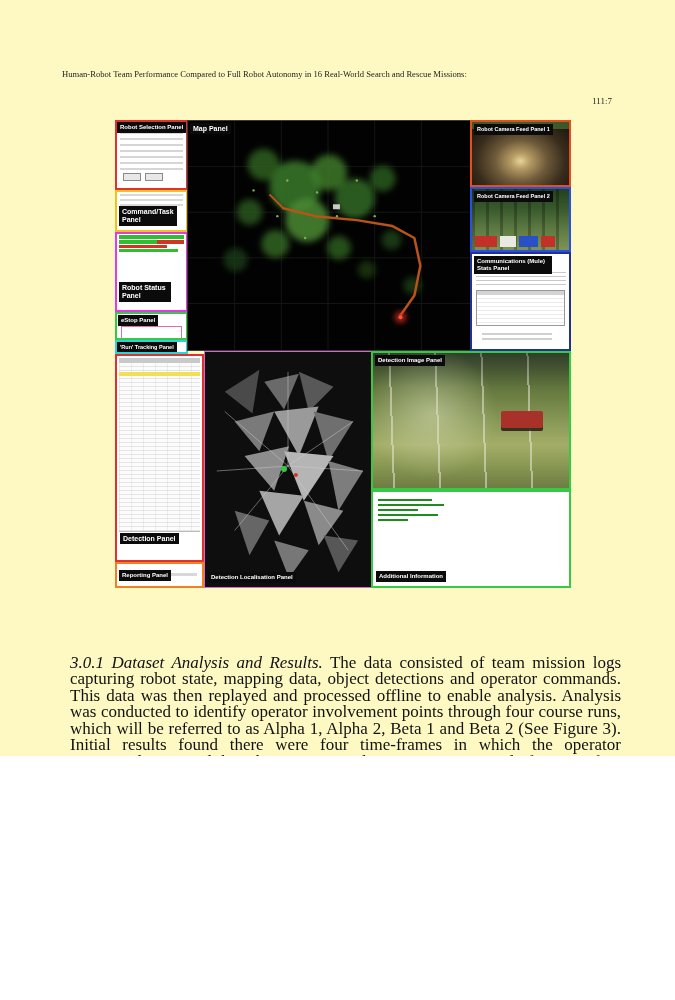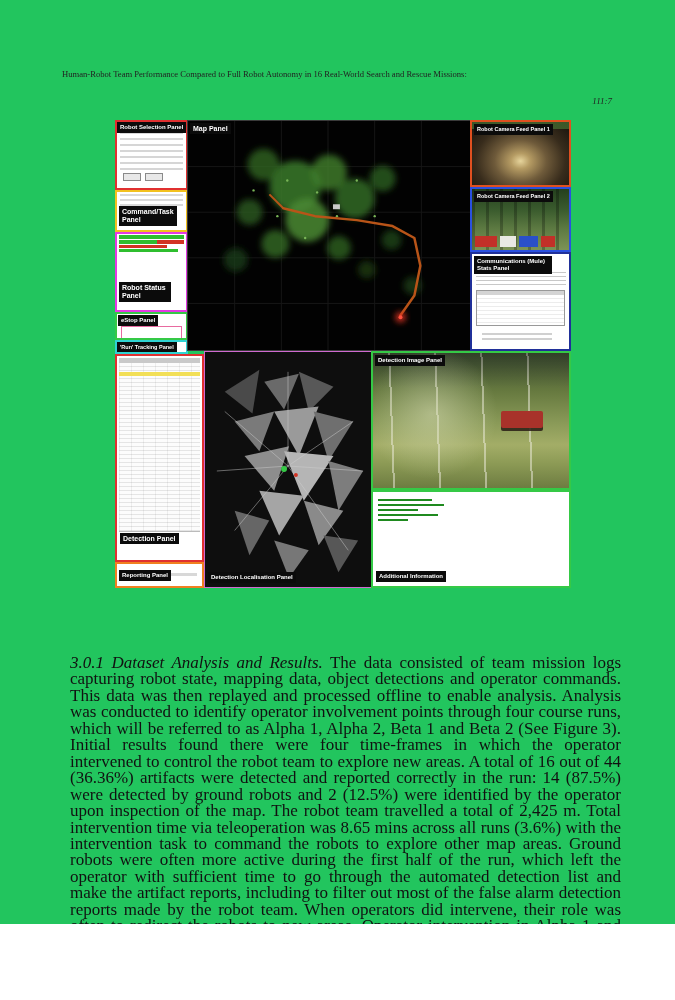--- a/index.html
+++ b/index.html
@@ -1,20 +1,20 @@
 <!DOCTYPE html>
 <html><head>
 <meta charset="utf-8">
 <style>
   html,body{margin:0;padding:0;background:#ffffff;}
-  .page{position:relative;width:675px;height:924px;background:#22c55e;overflow:hidden;
+  .page{position:relative;width:675px;height:756px;background:#fef9c3;overflow:hidden;
         font-family:"Liberation Serif",serif;color:#111;}
   
   .rhead{position:absolute;top:68px;left:62px;width:552px;font-size:8.6px;line-height:12px;color:#222;}
-  .pageno{position:absolute;top:96px;right:63px;font-size:9px;color:#222;font-style:italic;}
+  .pageno{position:absolute;top:96px;right:63px;font-size:9px;color:#222;}
   
   .figure{position:absolute;left:115px;top:120px;width:456px;height:470px;}
   .panel{position:absolute;border:2px solid #000;box-sizing:border-box;background:#fff;overflow:hidden;}
   .fill{position:absolute;inset:0;width:100%;height:100%;}
   .plabel{position:absolute;background:#0b0b0b;color:#fff;z-index:4;
           font-family:"Liberation Sans",sans-serif;font-weight:bold;
           font-size:6px;line-height:7px;padding:2px 3px;white-space:nowrap;}
   .wrap{white-space:normal;}
   
   .p-robot-selection{left:0;top:0;width:73px;height:70px;}

